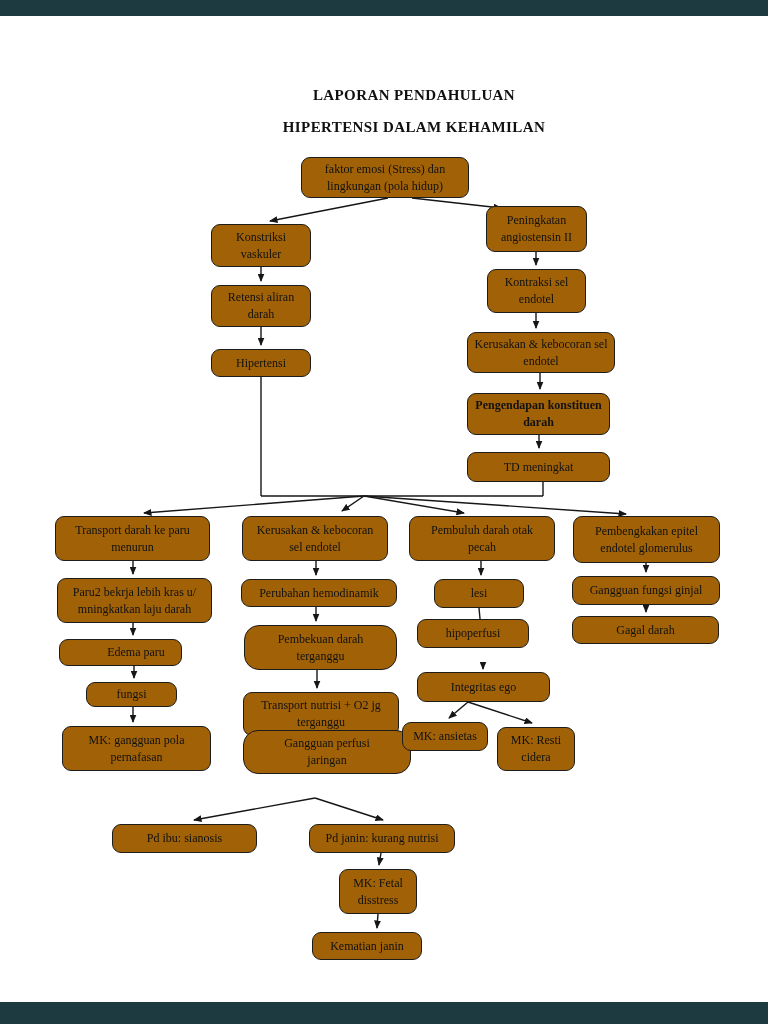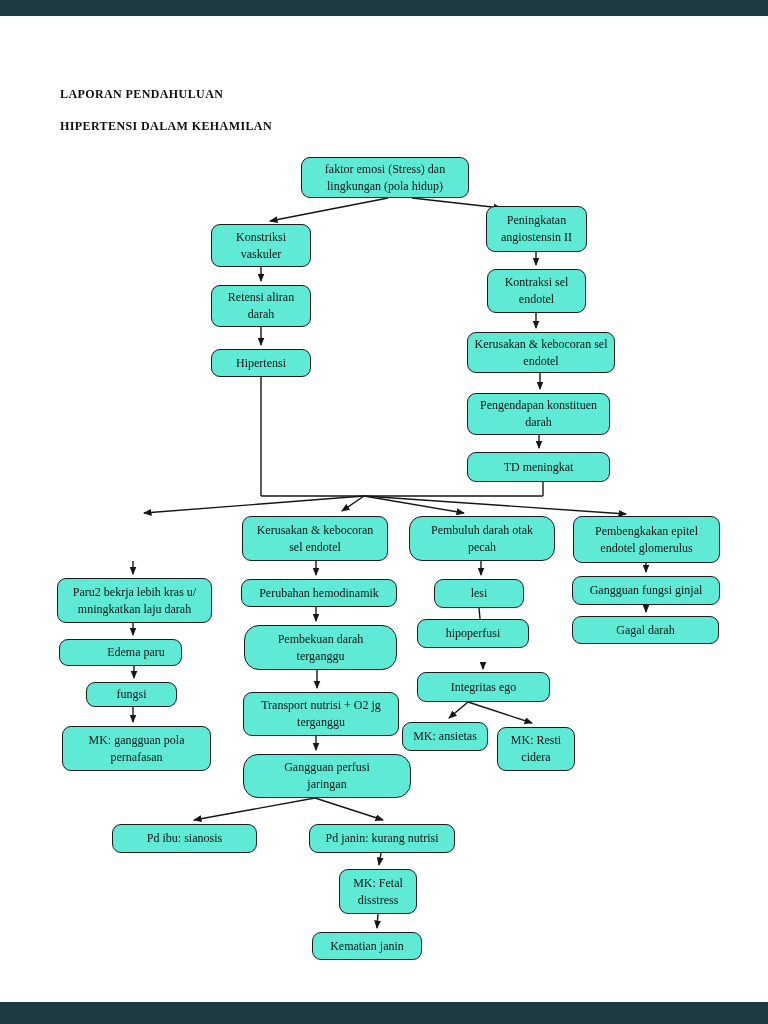--- a/index.html
+++ b/index.html
@@ -2,31 +2,31 @@
 <html><head>
 <meta charset="utf-8">
 <style>
   html,body{margin:0;padding:0;}
   body{width:768px;height:1024px;position:relative;background:#ffffff;
        font-family:"Liberation Serif",serif;-webkit-font-smoothing:antialiased;}
   .viewer{position:absolute;inset:0;overflow:hidden;background:#ffffff;}
   .viewer-bar{position:absolute;left:0;width:768px;background:#1e3a41;}
   .viewer-bar.top{top:0;height:16px;}
   .viewer-bar.bottom{top:1002px;height:22px;}
-  .doc-title{position:absolute;left:60px;right:0;text-align:left;
-             font-weight:bold;font-size:12px;color:#101010;letter-spacing:.4px;}
+  .doc-title{position:absolute;left:60px;right:0;text-align:center;
+             font-weight:bold;font-size:15px;color:#101010;letter-spacing:.4px;}
   #title1{top:87px;}
   #title2{top:119px;}
   svg.connectors{position:absolute;left:0;top:0;width:768px;height:1024px;pointer-events:none;}
-  .node{position:absolute;box-sizing:border-box;background:#5eead4;
+  .node{position:absolute;box-sizing:border-box;background:#a16207;
         border:1.4px solid #1c1c1c;border-radius:9px;
         display:flex;align-items:center;justify-content:center;
         text-align:center;font-size:12px;line-height:1.38;color:#111111;
         padding:1px 6px;}
-  .pad10{padding:1px 10px;border-radius:13px;}
+  .pad10{padding:1px 10px;}
   .pad20{padding:1px 20px;border-radius:15px;}
 </style>
 </head>
 <body>
 
 <div class="viewer">
 
   <div class="doc-title" id="title1">LAPORAN PENDAHULUAN</div>
   <div class="doc-title" id="title2">HIPERTENSI DALAM KEHAMILAN</div>
 
@@ -83,33 +83,34 @@
     </g>
   </svg>
 
   <div class="node" style="left:301px;top:157px;width:168px;min-height:41px;">faktor emosi (Stress) dan lingkungan (pola hidup)</div>
   <div class="node" style="left:211px;top:224px;width:100px;min-height:43px;">Konstriksi vaskuler</div>
   <div class="node" style="left:211px;top:285px;width:100px;min-height:42px;">Retensi aliran darah</div>
   <div class="node" style="left:211px;top:349px;width:100px;min-height:28px;">Hipertensi</div>
   <div class="node" style="left:486px;top:206px;width:101px;min-height:46px;">Peningkatan angiostensin II</div>
   <div class="node" style="left:487px;top:269px;width:99px;min-height:44px;">Kontraksi sel endotel</div>
   <div class="node" style="left:467px;top:332px;width:148px;min-height:41px;">Kerusakan &amp; kebocoran sel endotel</div>
-  <div class="node" style="left:467px;top:393px;width:143px;min-height:42px;">Pengendapan konstituen darah</div>
+  <div class="node" style="left:467px;top:393px;width:143px;min-height:42px;font-weight:bold;">Pengendapan konstituen darah</div>
   <div class="node" style="left:467px;top:452px;width:143px;min-height:30px;">TD meningkat</div>
 
+  <div class="node" style="left:55px;top:516px;width:155px;min-height:45px;">Transport darah ke paru menurun</div>
   <div class="node" style="left:57px;top:578px;width:155px;min-height:45px;">Paru2 bekrja lebih kras u/ mningkatkan laju darah</div>
   <div class="node" style="left:59px;top:639px;width:123px;min-height:27px;padding-left:37px;">Edema paru</div>
   <div class="node" style="left:86px;top:682px;width:91px;min-height:25px;">fungsi</div>
   <div class="node" style="left:62px;top:726px;width:149px;min-height:45px;">MK: gangguan pola pernafasan</div>
 
   <div class="node" style="left:242px;top:516px;width:146px;min-height:45px;">Kerusakan &amp; kebocoran sel endotel</div>
   <div class="node" style="left:241px;top:579px;width:156px;min-height:28px;">Perubahan hemodinamik</div>
   <div class="node pad20" style="left:244px;top:625px;width:153px;min-height:45px;">Pembekuan darah terganggu</div>
   <div class="node" style="left:243px;top:692px;width:156px;min-height:44px;padding:1px 4px;">Transport nutrisi + O2 jg terganggu</div>
-  <div class="node pad20" style="left:243px;top:754px;width:168px;min-height:44px;">Gangguan perfusi jaringan</div>
+  <div class="node pad20" style="left:243px;top:730px;width:168px;min-height:44px;">Gangguan perfusi jaringan</div>
   <div class="node" style="left:112px;top:824px;width:145px;min-height:29px;">Pd ibu: sianosis</div>
   <div class="node" style="left:309px;top:824px;width:146px;min-height:29px;">Pd janin: kurang nutrisi</div>
   <div class="node" style="left:339px;top:869px;width:78px;min-height:45px;">MK: Fetal disstress</div>
   <div class="node" style="left:312px;top:932px;width:110px;min-height:28px;">Kematian janin</div>
 
   <div class="node pad10" style="left:409px;top:516px;width:146px;min-height:45px;">Pembuluh darah otak pecah</div>
   <div class="node" style="left:434px;top:579px;width:90px;min-height:29px;">lesi</div>
   <div class="node" style="left:417px;top:619px;width:112px;min-height:29px;">hipoperfusi</div>
   <div class="node" style="left:417px;top:672px;width:133px;min-height:30px;">Integritas ego</div>
   <div class="node" style="left:402px;top:722px;width:86px;min-height:29px;">MK: ansietas</div>

